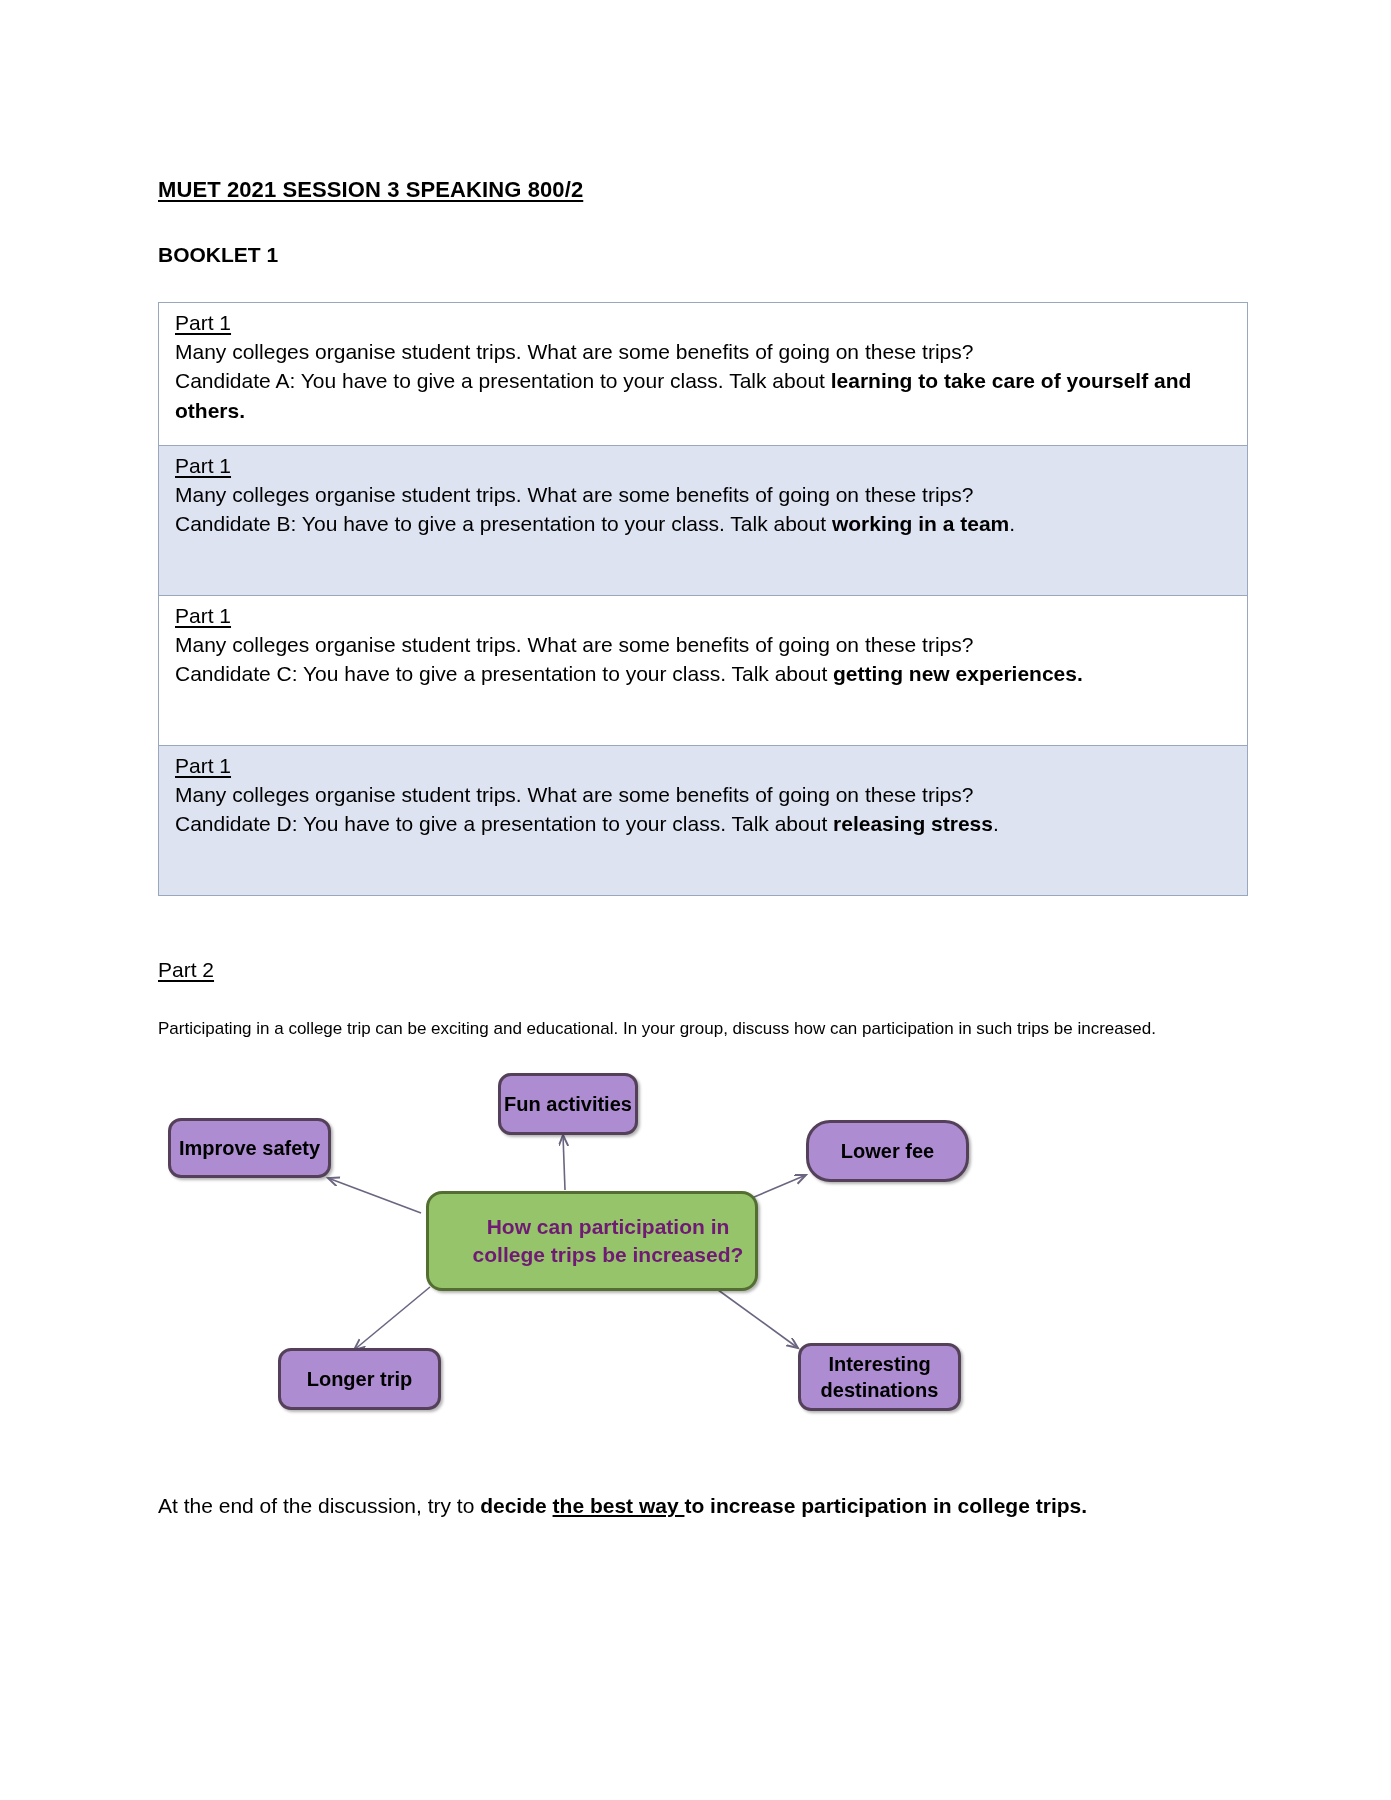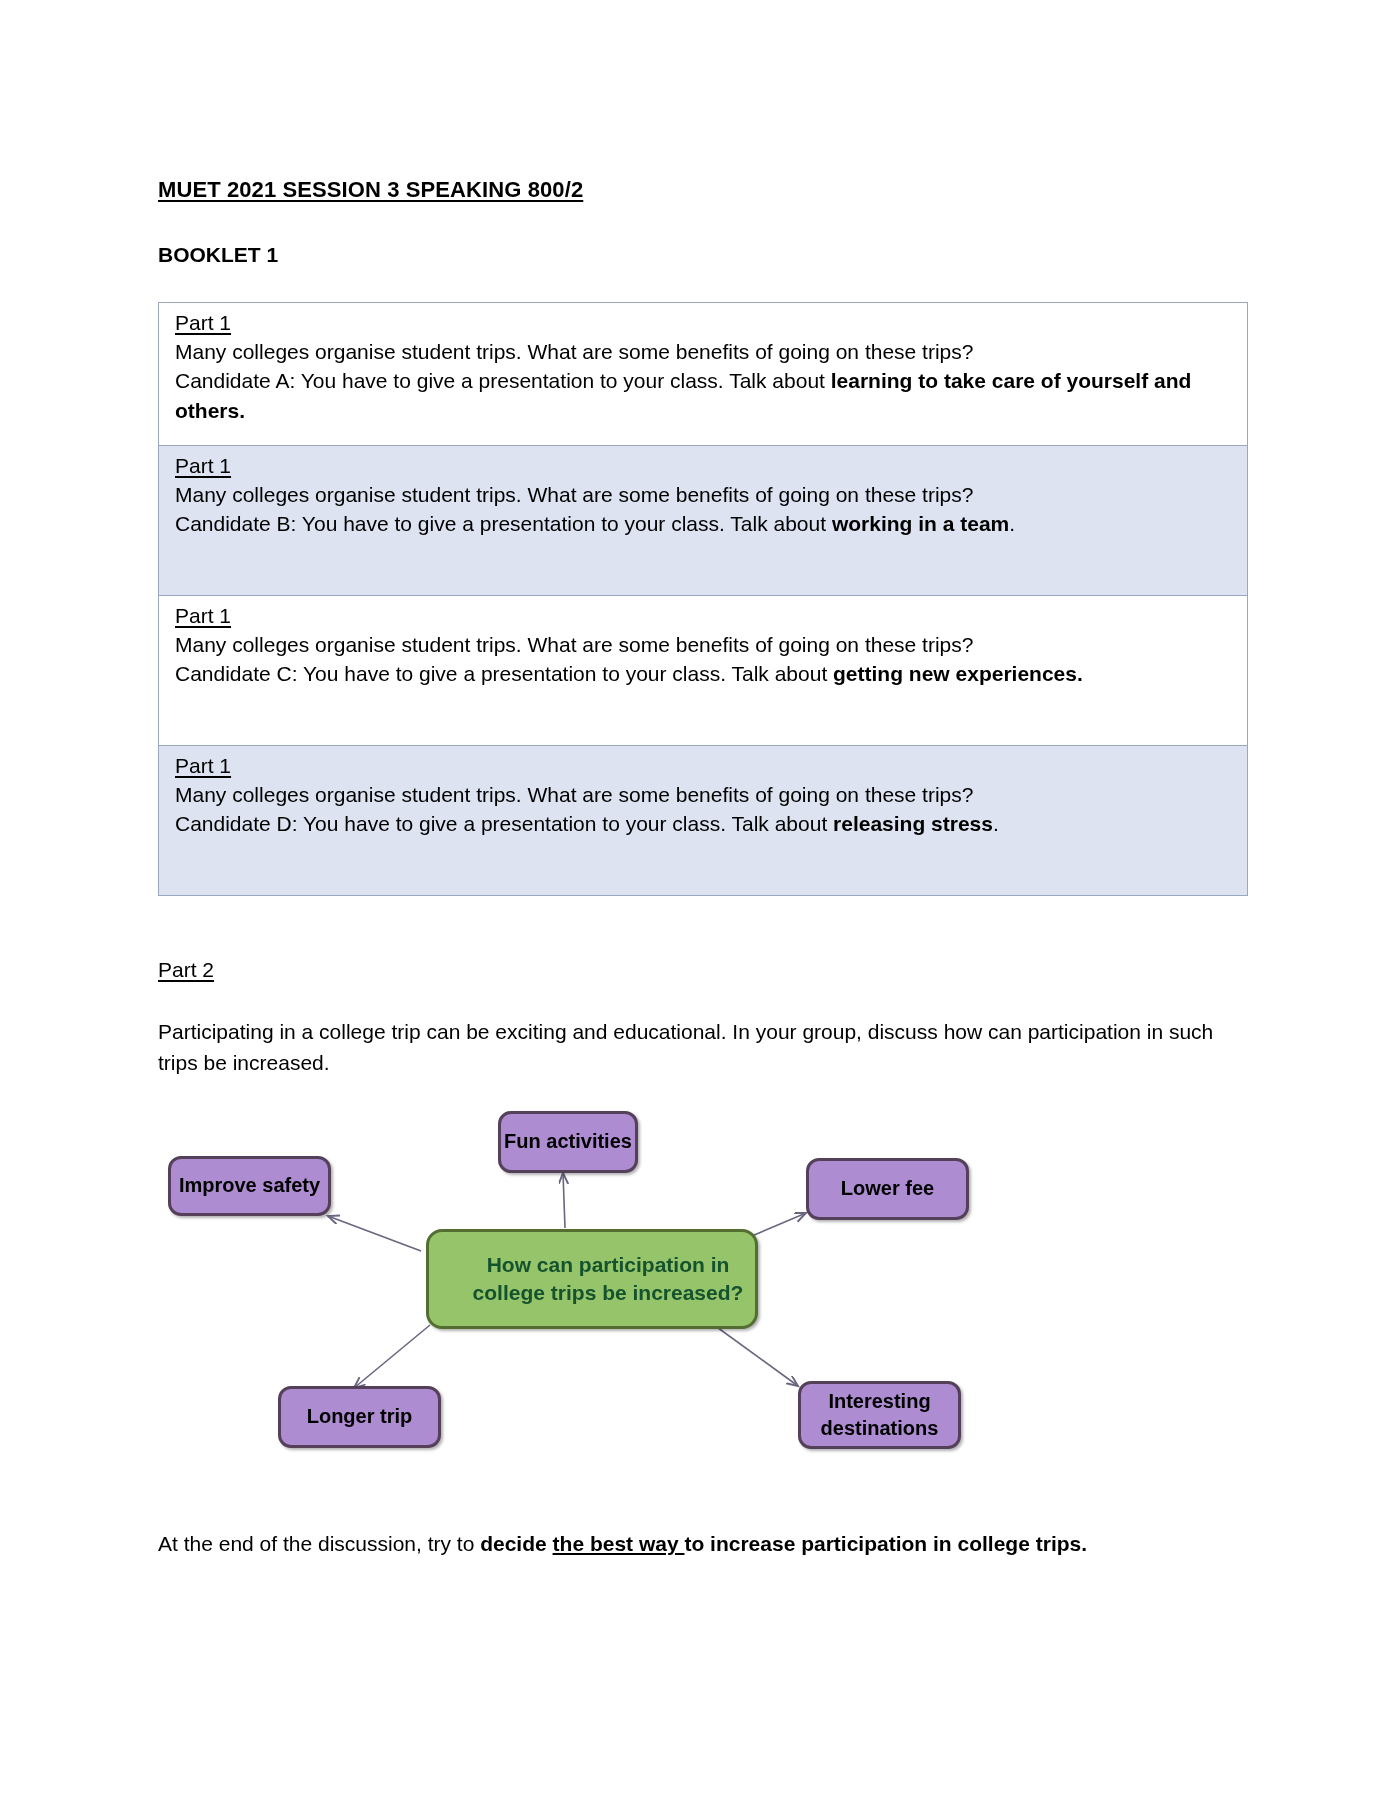--- a/index.html
+++ b/index.html
@@ -81,21 +81,21 @@
 
   
   .part2-wrap { margin-top: 62px; }
   .part2-label {
     font-size: 21px;
     text-decoration: underline;
     text-underline-offset: 3px;
     display: inline-block;
   }
   .part2-intro {
-    font-size: 21px;
+    font-size: 17px;
     line-height: 1.5;
     margin-top: 34px;
     width: 1065px;
   }
 
   
   .diagram {
     position: relative;
     width: 1090px;
     height: 400px;
@@ -124,21 +124,21 @@
   .node-leaf {
     background: #ad8cd1;
     border: 3px solid #544159;
     font-size: 20px;
     color: #000;
   }
   .node-center {
     background: #95c46a;
     border: 3px solid #536e30;
     font-size: 21px;
-    color: #14532d;
+    color: #701a75;
     border-radius: 16px;
     padding-left: 32px;
   }
 
   
   .closing {
     font-size: 21px;
     line-height: 1.45;
     margin-top: 26px;
     width: 1070px;
@@ -212,21 +212,21 @@
         </svg>
 
         <div class="node node-leaf" style="left:340px; top:8px; width:140px; height:62px;">
           <span>Fun activities</span>
         </div>
 
         <div class="node node-leaf" style="left:10px; top:53px; width:163px; height:60px;">
           <span>Improve safety</span>
         </div>
 
-        <div class="node node-leaf" style="left:648px; top:55px; width:163px; height:62px;">
+        <div class="node node-leaf" style="left:648px; top:55px; width:163px; height:62px;border-radius:24px;">
           <span>Lower fee</span>
         </div>
 
         <div class="node node-leaf" style="left:120px; top:283px; width:163px; height:62px;">
           <span>Longer trip</span>
         </div>
 
         <div class="node node-leaf" style="left:640px; top:278px; width:163px; height:68px;">
           <span>Interesting destinations</span>
         </div>

